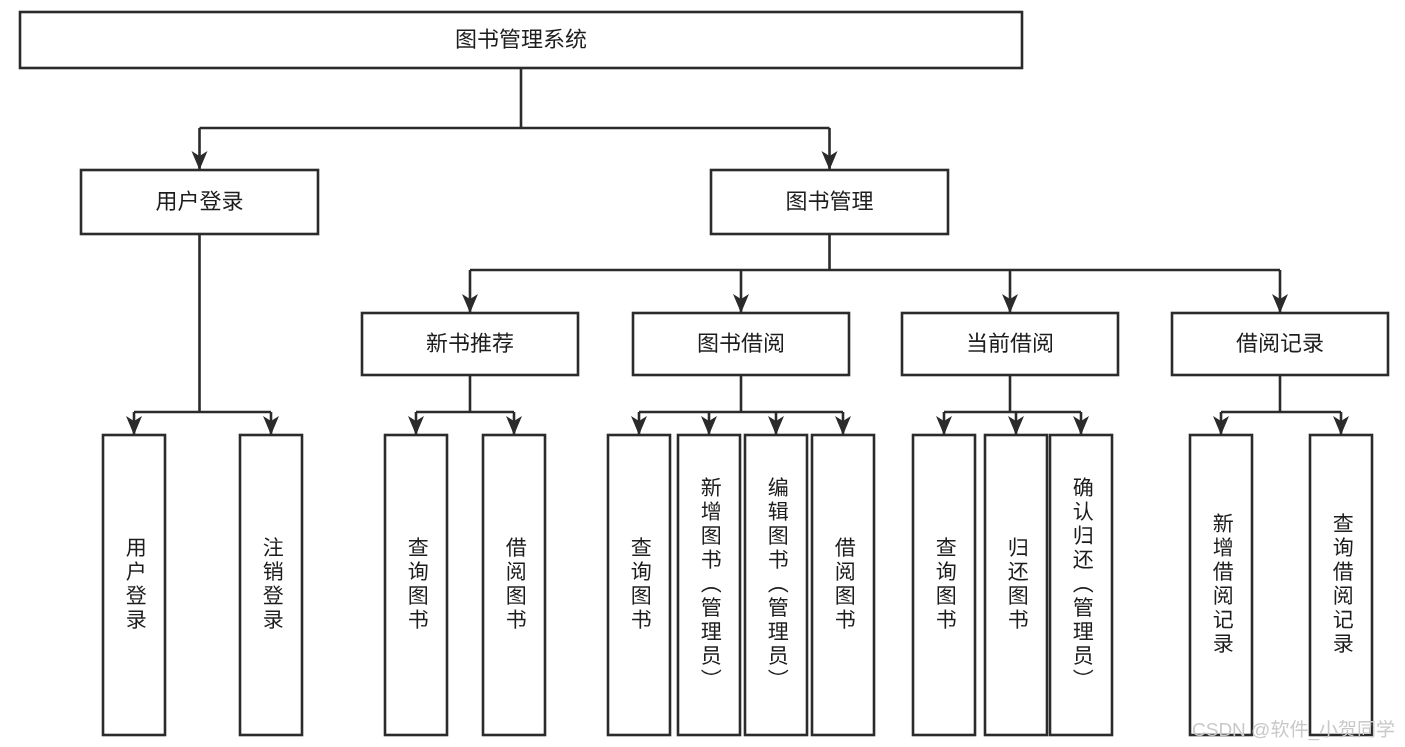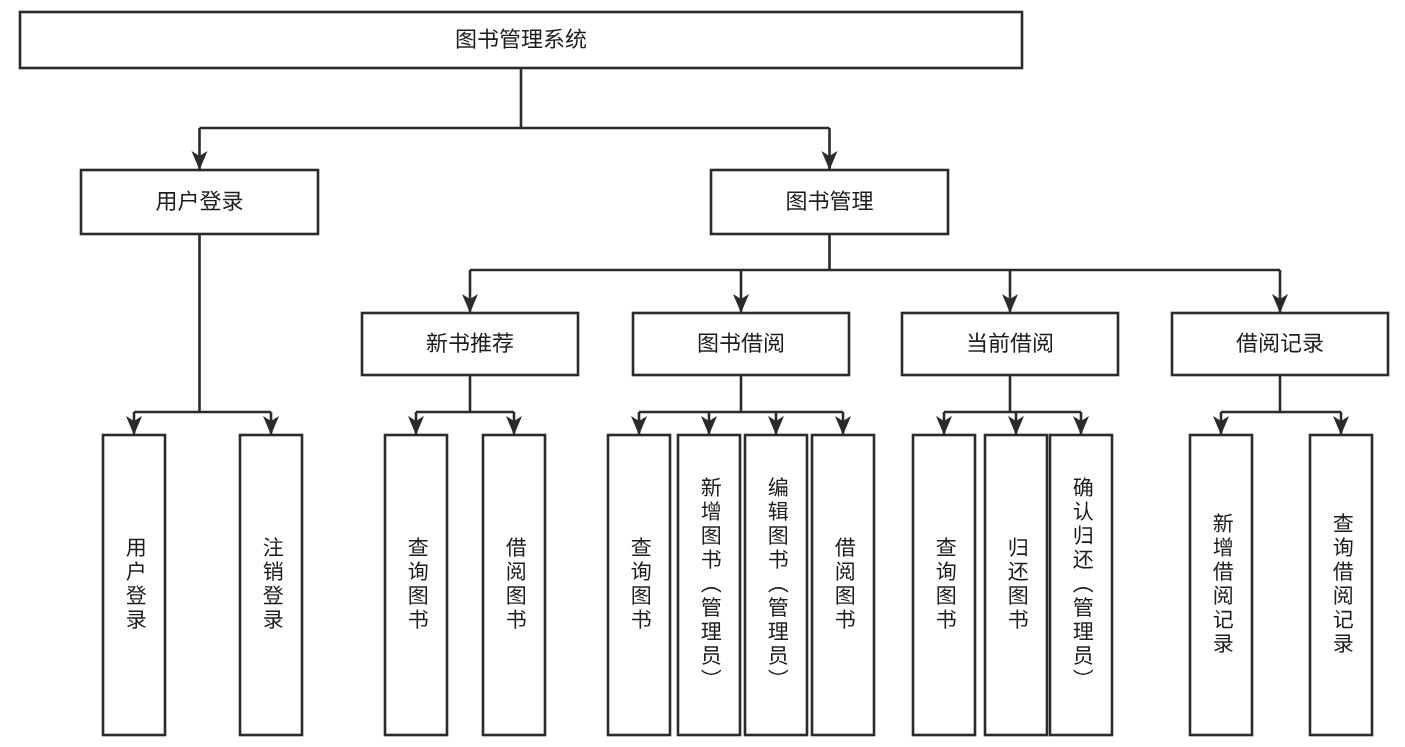--- a/index.html
+++ b/index.html
@@ -241,13 +241,14 @@
             </div></foreignObject>
         </g>
         <g>
           <rect x="1310" y="435" width="62" height="300" class="node-box"></rect>
           <foreignObject x="1310" y="435" width="62" height="300"><div xmlns="http://www.w3.org/1999/xhtml" class="vlabel">
               <span>查询借阅记录</span>
             </div></foreignObject>
         </g>
       </g>
   </svg>
+  <div class="watermark" style="left: 1192px; top: 714px;">CSDN @软件_小贺同学</div>
 </div>
 
 </body></html>

